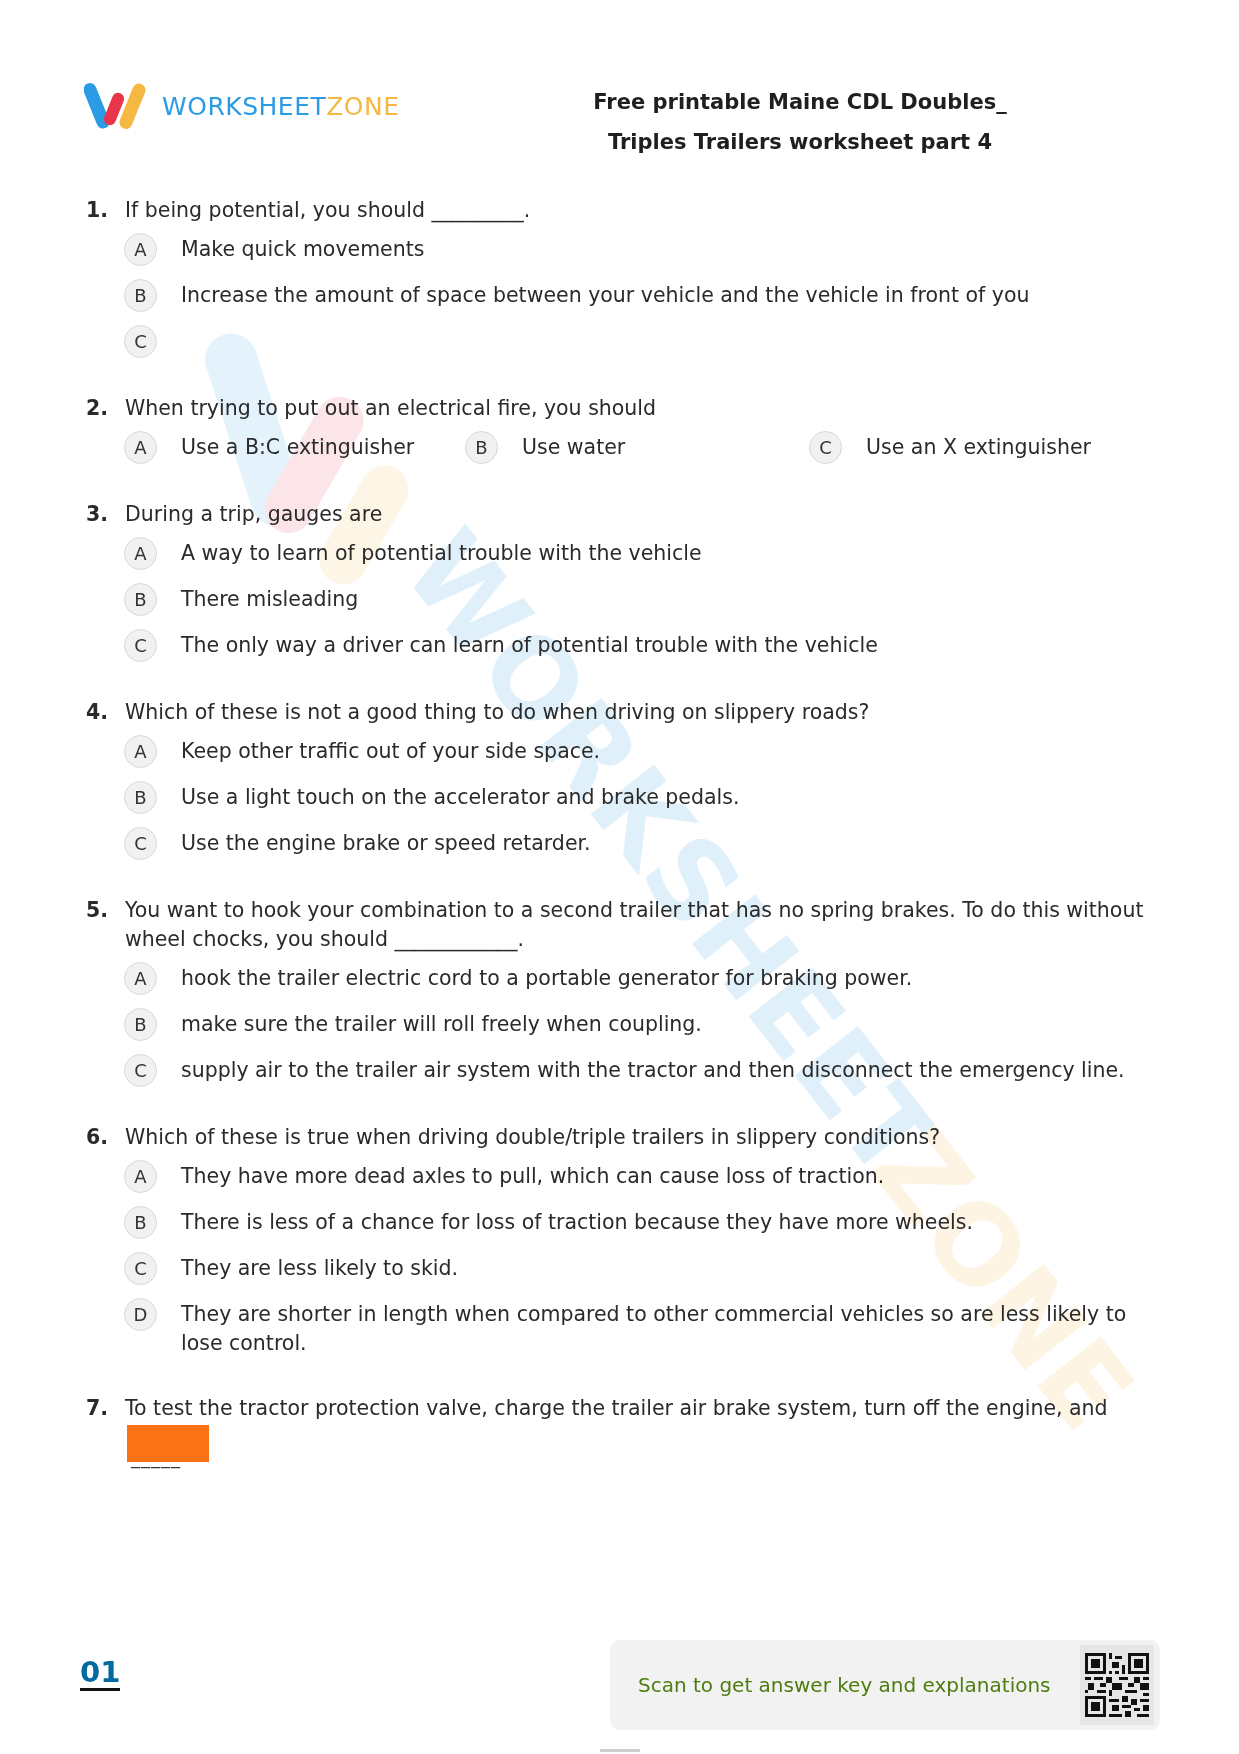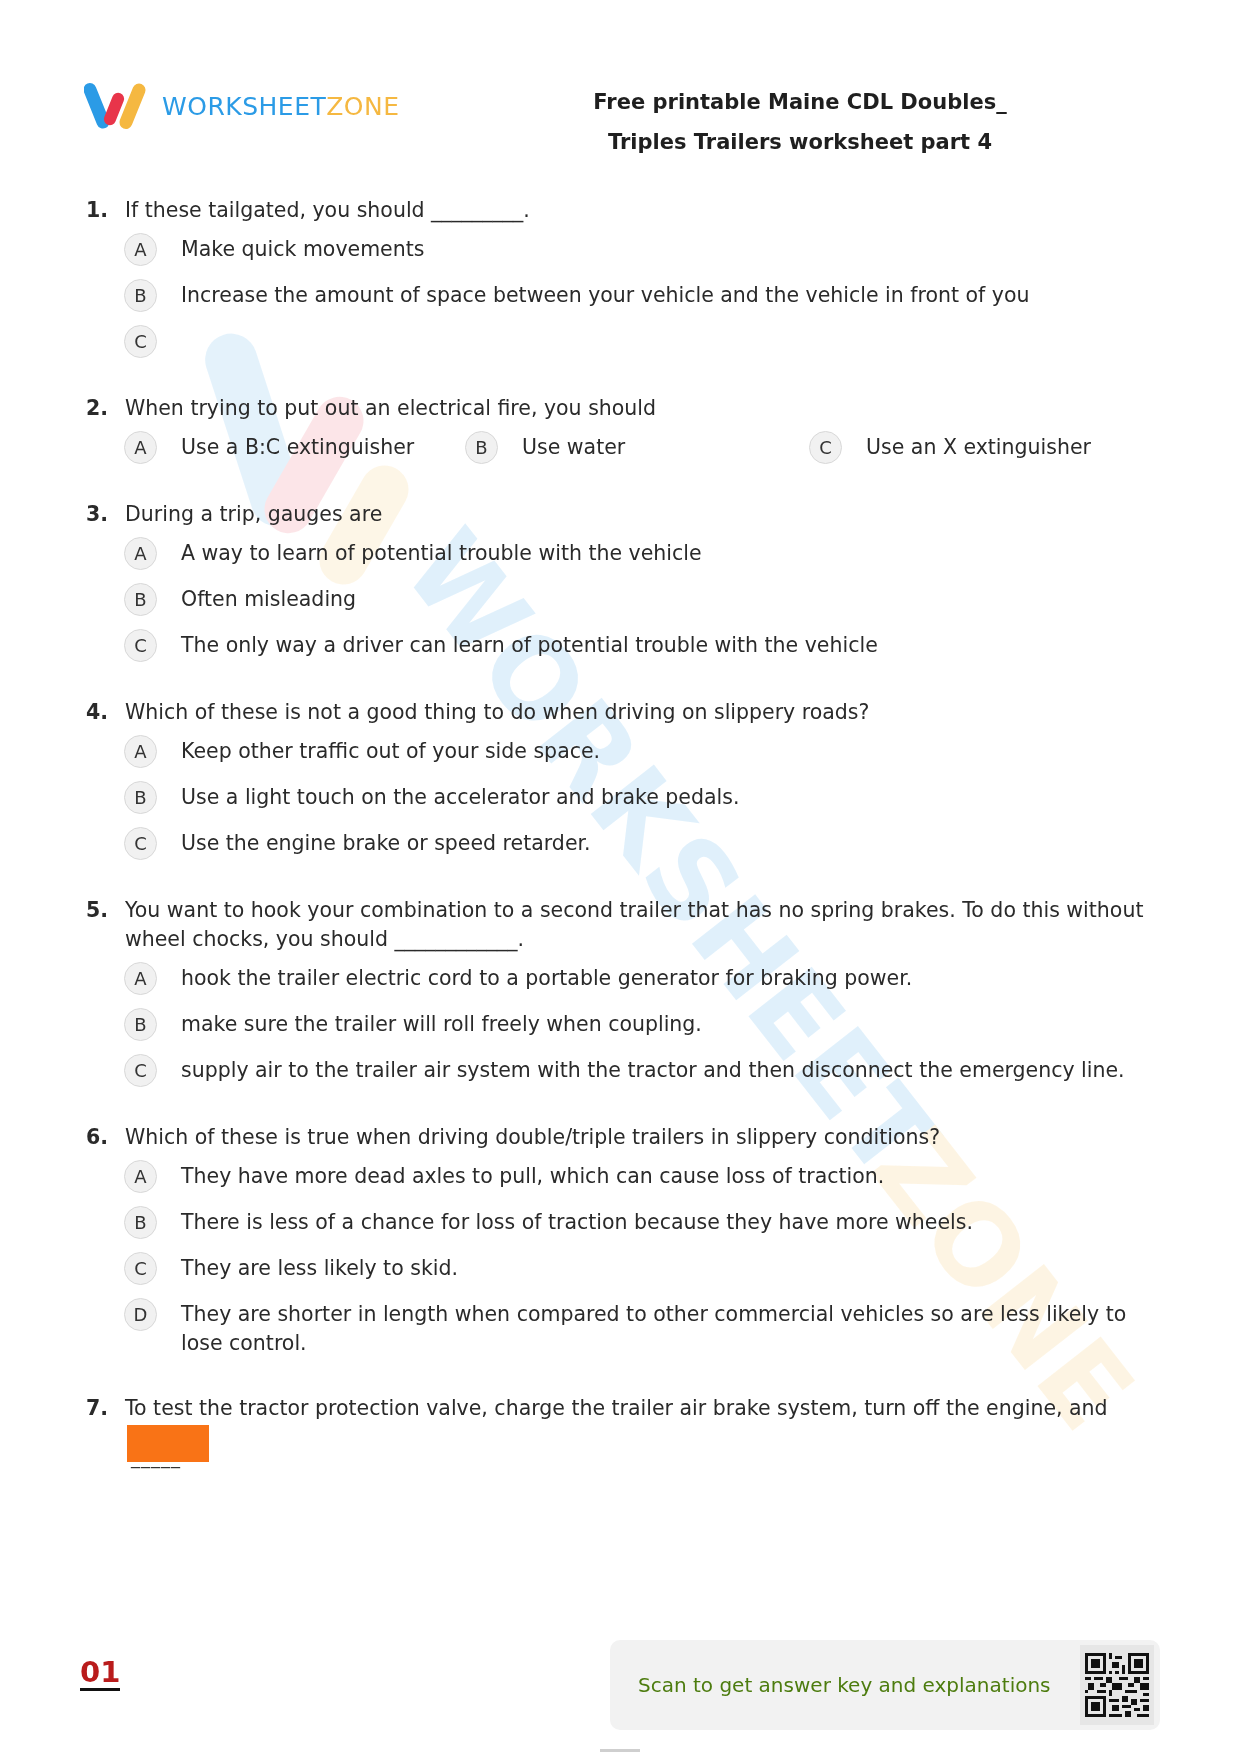--- a/index.html
+++ b/index.html
@@ -28,21 +28,21 @@
   .letter { width: 33px; height: 33px; border-radius: 50%; background: #f1f1f1; border: 1px solid #d8d8d8; display: flex; align-items: center; justify-content: center; font-size: 18px; color: #333; flex-shrink: 0; margin-top: -2px; }
   .opt-text { margin-left: 24px; flex: 1; }
   .options.inline { display: flex; }
   .options.inline .option { margin-bottom: 0; }
   .options.inline .option:nth-child(1) { width: 341px; }
   .options.inline .option:nth-child(2) { width: 344px; }
 
   .blank-box { display: inline-block; background: #f97316; width: 82px; height: 37px; margin-left: 41px; margin-top: 2px; position: relative; }
   .blank-box span { position: absolute; left: 4px; bottom: -6px; font-size: 18px; letter-spacing: 1px; color: #333; }
 
-  .page-num { position: absolute; left: 80px; top: 1656px; font-size: 29px; font-weight: bold; color: #b91c1c; border-bottom: 3px solid #111; line-height: 32px; z-index: 1; }
+  .page-num { position: absolute; left: 80px; top: 1656px; font-size: 29px; font-weight: bold; color: #0369a1; border-bottom: 3px solid #111; line-height: 32px; z-index: 1; }
 
   .scan-box { position: absolute; left: 610px; top: 1640px; width: 550px; height: 90px; background: #f2f2f2; border-radius: 10px; display: flex; align-items: center; z-index: 1; }
   .scan-text { margin-left: 28px; font-size: 20px; color: #4d7c0f; flex: 1; }
   .qr { width: 74px; height: 80px; background: #e6e6e6; margin-right: 6px; display: flex; align-items: center; justify-content: center; }
   .qr svg { width: 64px; height: 64px; }
 
   .bottom-line { position: absolute; left: 600px; top: 1749px; width: 40px; height: 3px; background: #cfcfcf; }
 </style>
 </head>
 <body>
@@ -72,21 +72,21 @@
     <div>Free printable Maine CDL Doubles_</div>
     <div>Triples Trailers worksheet part 4</div>
   </div>
 </div>
 
 <div class="questions">
 
   <div class="question">
     <div class="q-line">
         <span class="q-num">1.</span>
-        <span class="q-text">If these tailgated, you should _________.</span>
+        <span class="q-text">If being potential, you should _________.</span>
       </div>
     <div class="options">
       <div class="option">
           <span class="letter">A</span>
           <span class="opt-text">Make quick movements</span>
         </div>
       <div class="option">
           <span class="letter">B</span>
           <span class="opt-text">Increase the amount of space between your vehicle and the vehicle in front of you</span>
         </div>
@@ -122,21 +122,21 @@
         <span class="q-num">3.</span>
         <span class="q-text">During a trip, gauges are</span>
       </div>
     <div class="options">
       <div class="option">
           <span class="letter">A</span>
           <span class="opt-text">A way to learn of potential trouble with the vehicle</span>
         </div>
       <div class="option">
           <span class="letter">B</span>
-          <span class="opt-text">Often misleading</span>
+          <span class="opt-text">There misleading</span>
         </div>
       <div class="option">
           <span class="letter">C</span>
           <span class="opt-text">The only way a driver can learn of potential trouble with the vehicle</span>
         </div>
     </div>
   </div>
 
   <div class="question">
     <div class="q-line">

